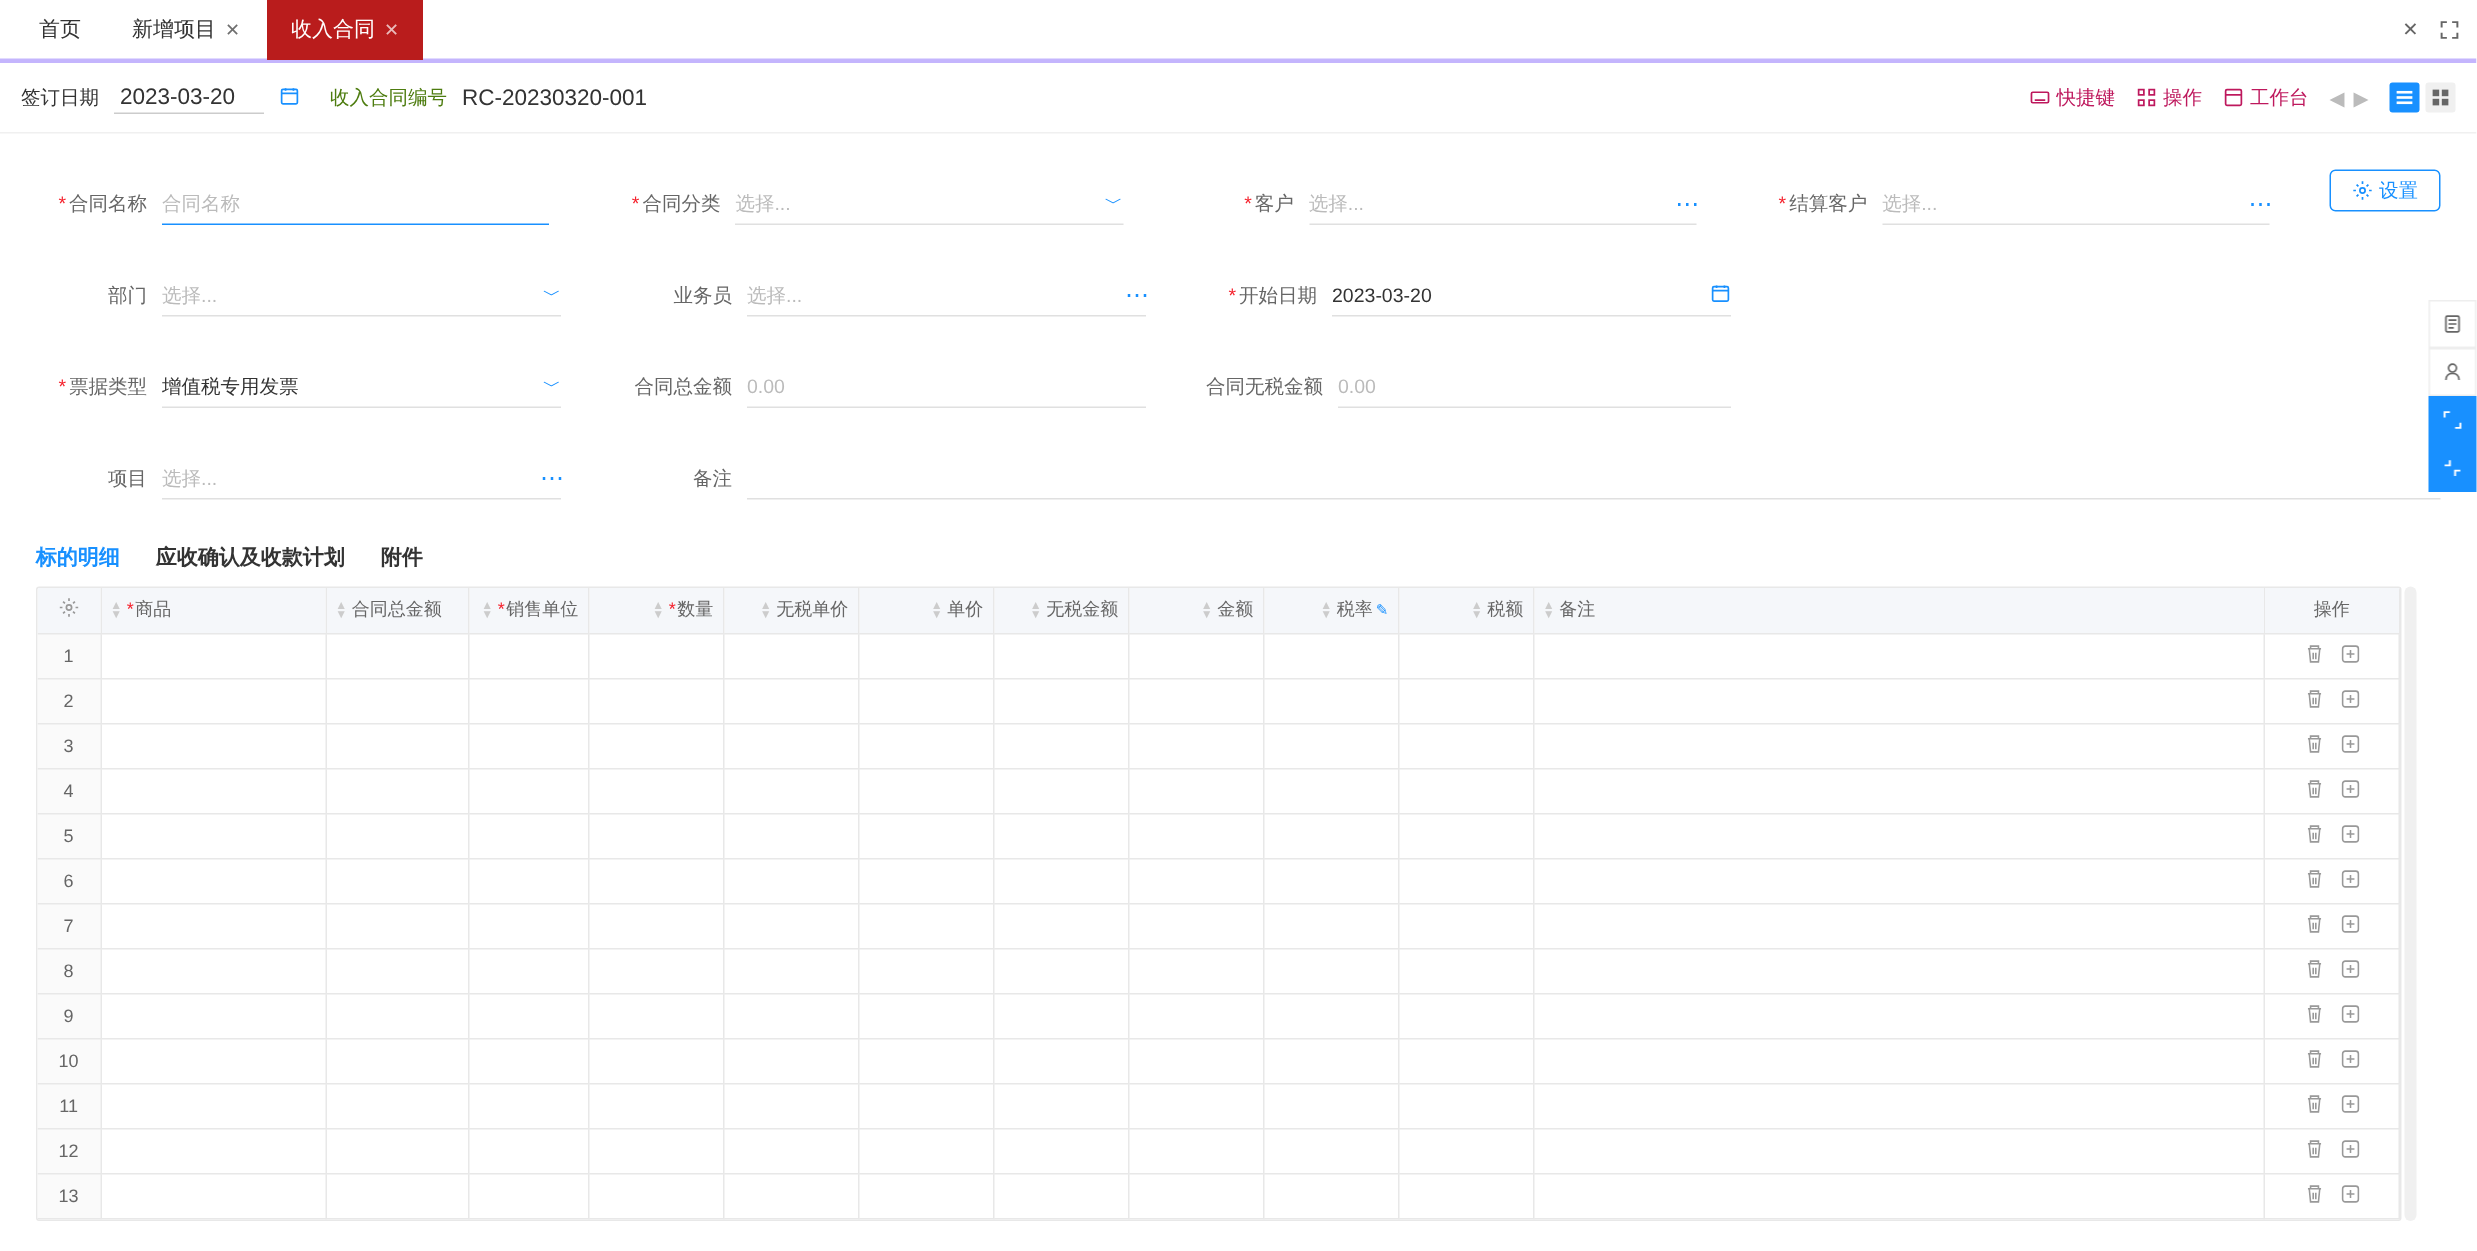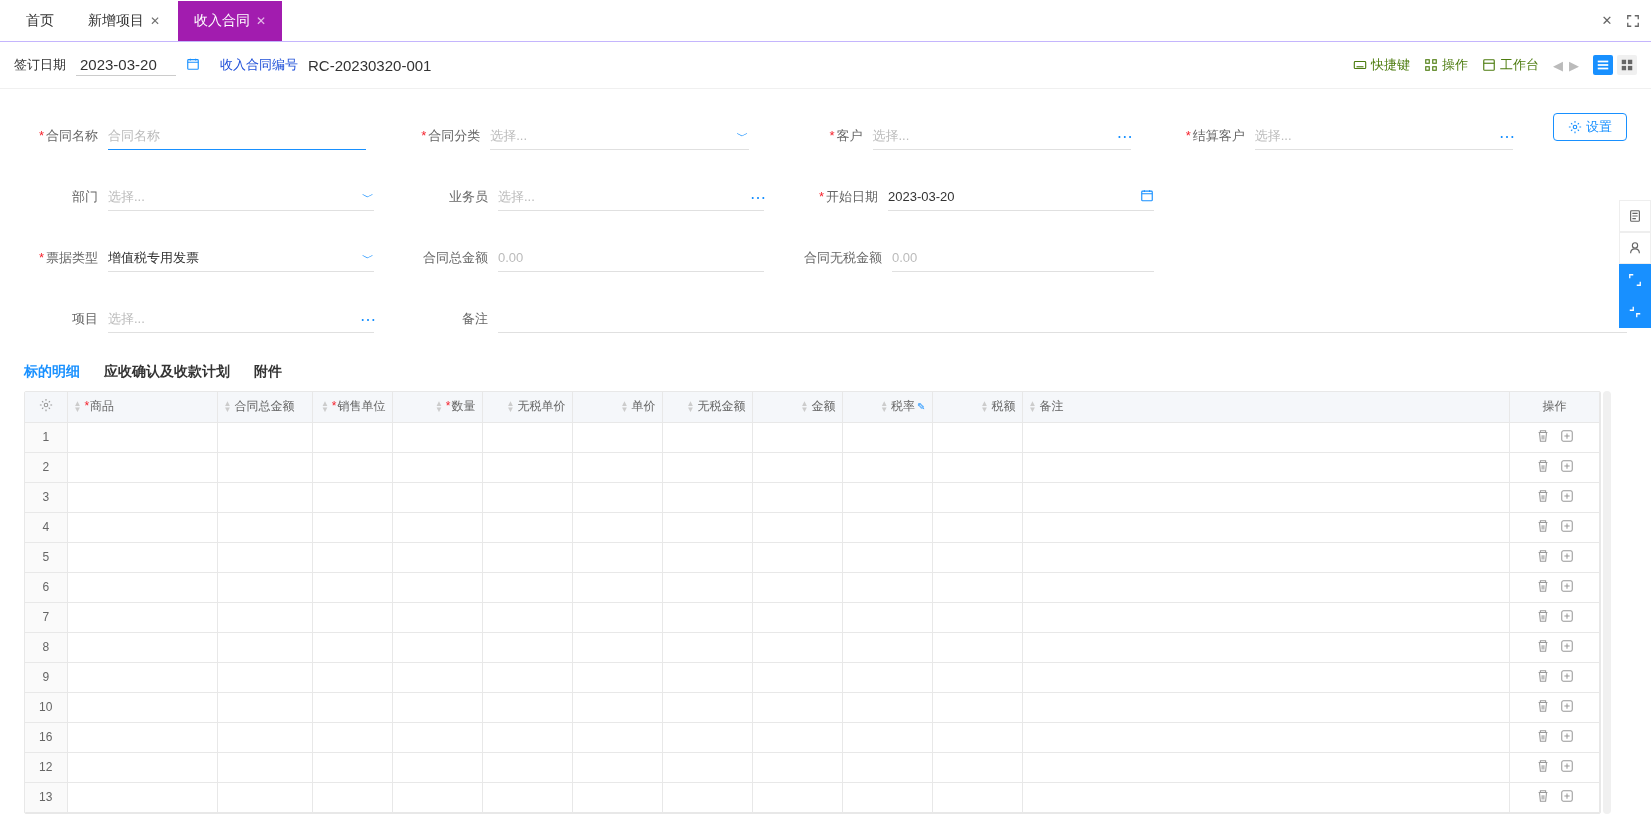--- a/index.html
+++ b/index.html
@@ -1,36 +1,36 @@
 <!DOCTYPE html>
 <html><head>
 <meta charset="utf-8">
 <style>
 * { box-sizing: border-box; margin: 0; padding: 0; }
 body { font-family: "Microsoft YaHei", "PingFang SC", Arial, sans-serif; font-size: 13px; color: #333; background: #fff; overflow-x: hidden; }
 
 
-.tabs-bar { display: flex; align-items: center; border-bottom: 1px solid #c4b5fd; padding: 0 10px; height: 42px; justify-content: space-between; }
+.tabs-bar { display: flex; align-items: center; border-bottom: 3px solid #c4b5fd; padding: 0 10px; height: 42px; justify-content: space-between; }
 .tabs-left { display: flex; align-items: center; gap: 2px; }
 .tab { display: flex; align-items: center; gap: 6px; padding: 0 16px; height: 40px; font-size: 14px; color: #333; cursor: pointer; }
-.tab.active { background: #a21caf; color: #fff; }
+.tab.active { background: #b91c1c; color: #fff; }
 .tab .close { font-size: 12px; opacity: 0.7; }
 .tabs-right { display: flex; align-items: center; gap: 10px; }
 .icon-btn { width: 16px; height: 16px; display: flex; align-items: center; justify-content: center; color: #666; cursor: pointer; }
 
 
 .header-row { display: flex; align-items: center; padding: 12px 14px; border-bottom: 1px solid #f0f0f0; gap: 25px; }
 .header-left { display: flex; align-items: center; gap: 10px; }
 .sign-date-lbl { font-size: 13px; color: #333; }
 .sign-date-val { font-size: 15px; color: #333; border-bottom: 1px solid #ccc; padding: 2px 4px; min-width: 100px; }
 .cal-icon { color: #1890ff; }
-.contract-no-lbl { font-size: 13px; color: #1d4ed8; margin-left: 10px; }
+.contract-no-lbl { font-size: 13px; color: #4d7c0f; margin-left: 10px; }
 .contract-no-val { font-size: 15px; color: #333; }
 .header-right { margin-left: auto; display: flex; align-items: center; gap: 14px; }
-.hr-link { display: flex; align-items: center; gap: 4px; color: #4d7c0f; font-size: 13px; cursor: pointer; }
+.hr-link { display: flex; align-items: center; gap: 4px; color: #be185d; font-size: 13px; cursor: pointer; }
 .nav-arrows { display: flex; align-items: center; gap: 6px; color: #bbb; }
 .nav-arrows span { cursor: pointer; }
 .view-toggle { display: flex; gap: 4px; }
 .view-btn { width: 20px; height: 20px; display: flex; align-items: center; justify-content: center; border-radius: 2px; background: #f0f0f0; color: #666; cursor: pointer; font-size: 10px; }
 .view-btn.active { background: #1890ff; color: #fff; }
 
 
 .form-area { padding: 14px 24px 8px 24px; }
 .form-row { display: flex; gap: 40px; margin-bottom: 14px; align-items: center; }
 .form-group { display: flex; align-items: center; flex: 1; max-width: 350px; margin-top: 19px; }
@@ -562,21 +562,21 @@
                     <path d="M3 4h10M5 4V2h6v2M4 4l1 10h6l1-10M7 7v5M9 7v5"></path>
                   </svg></span>
        <span class="op-icon"><svg viewBox="0 0 16 16" fill="none" stroke="currentColor" stroke-width="1.2">
                     <rect x="2" y="2" width="12" height="12" rx="2"></rect>
                     <path d="M8 5v6M5 8h6"></path>
                   </svg></span>
      </div>
             </td>
           </tr>
           <tr>
-            <td class="rownum">16</td>
+            <td class="rownum">11</td>
             <td></td>
             <td></td>
             <td></td>
             <td></td>
             <td></td>
             <td></td>
             <td></td>
             <td></td>
             <td></td>
             <td></td>

